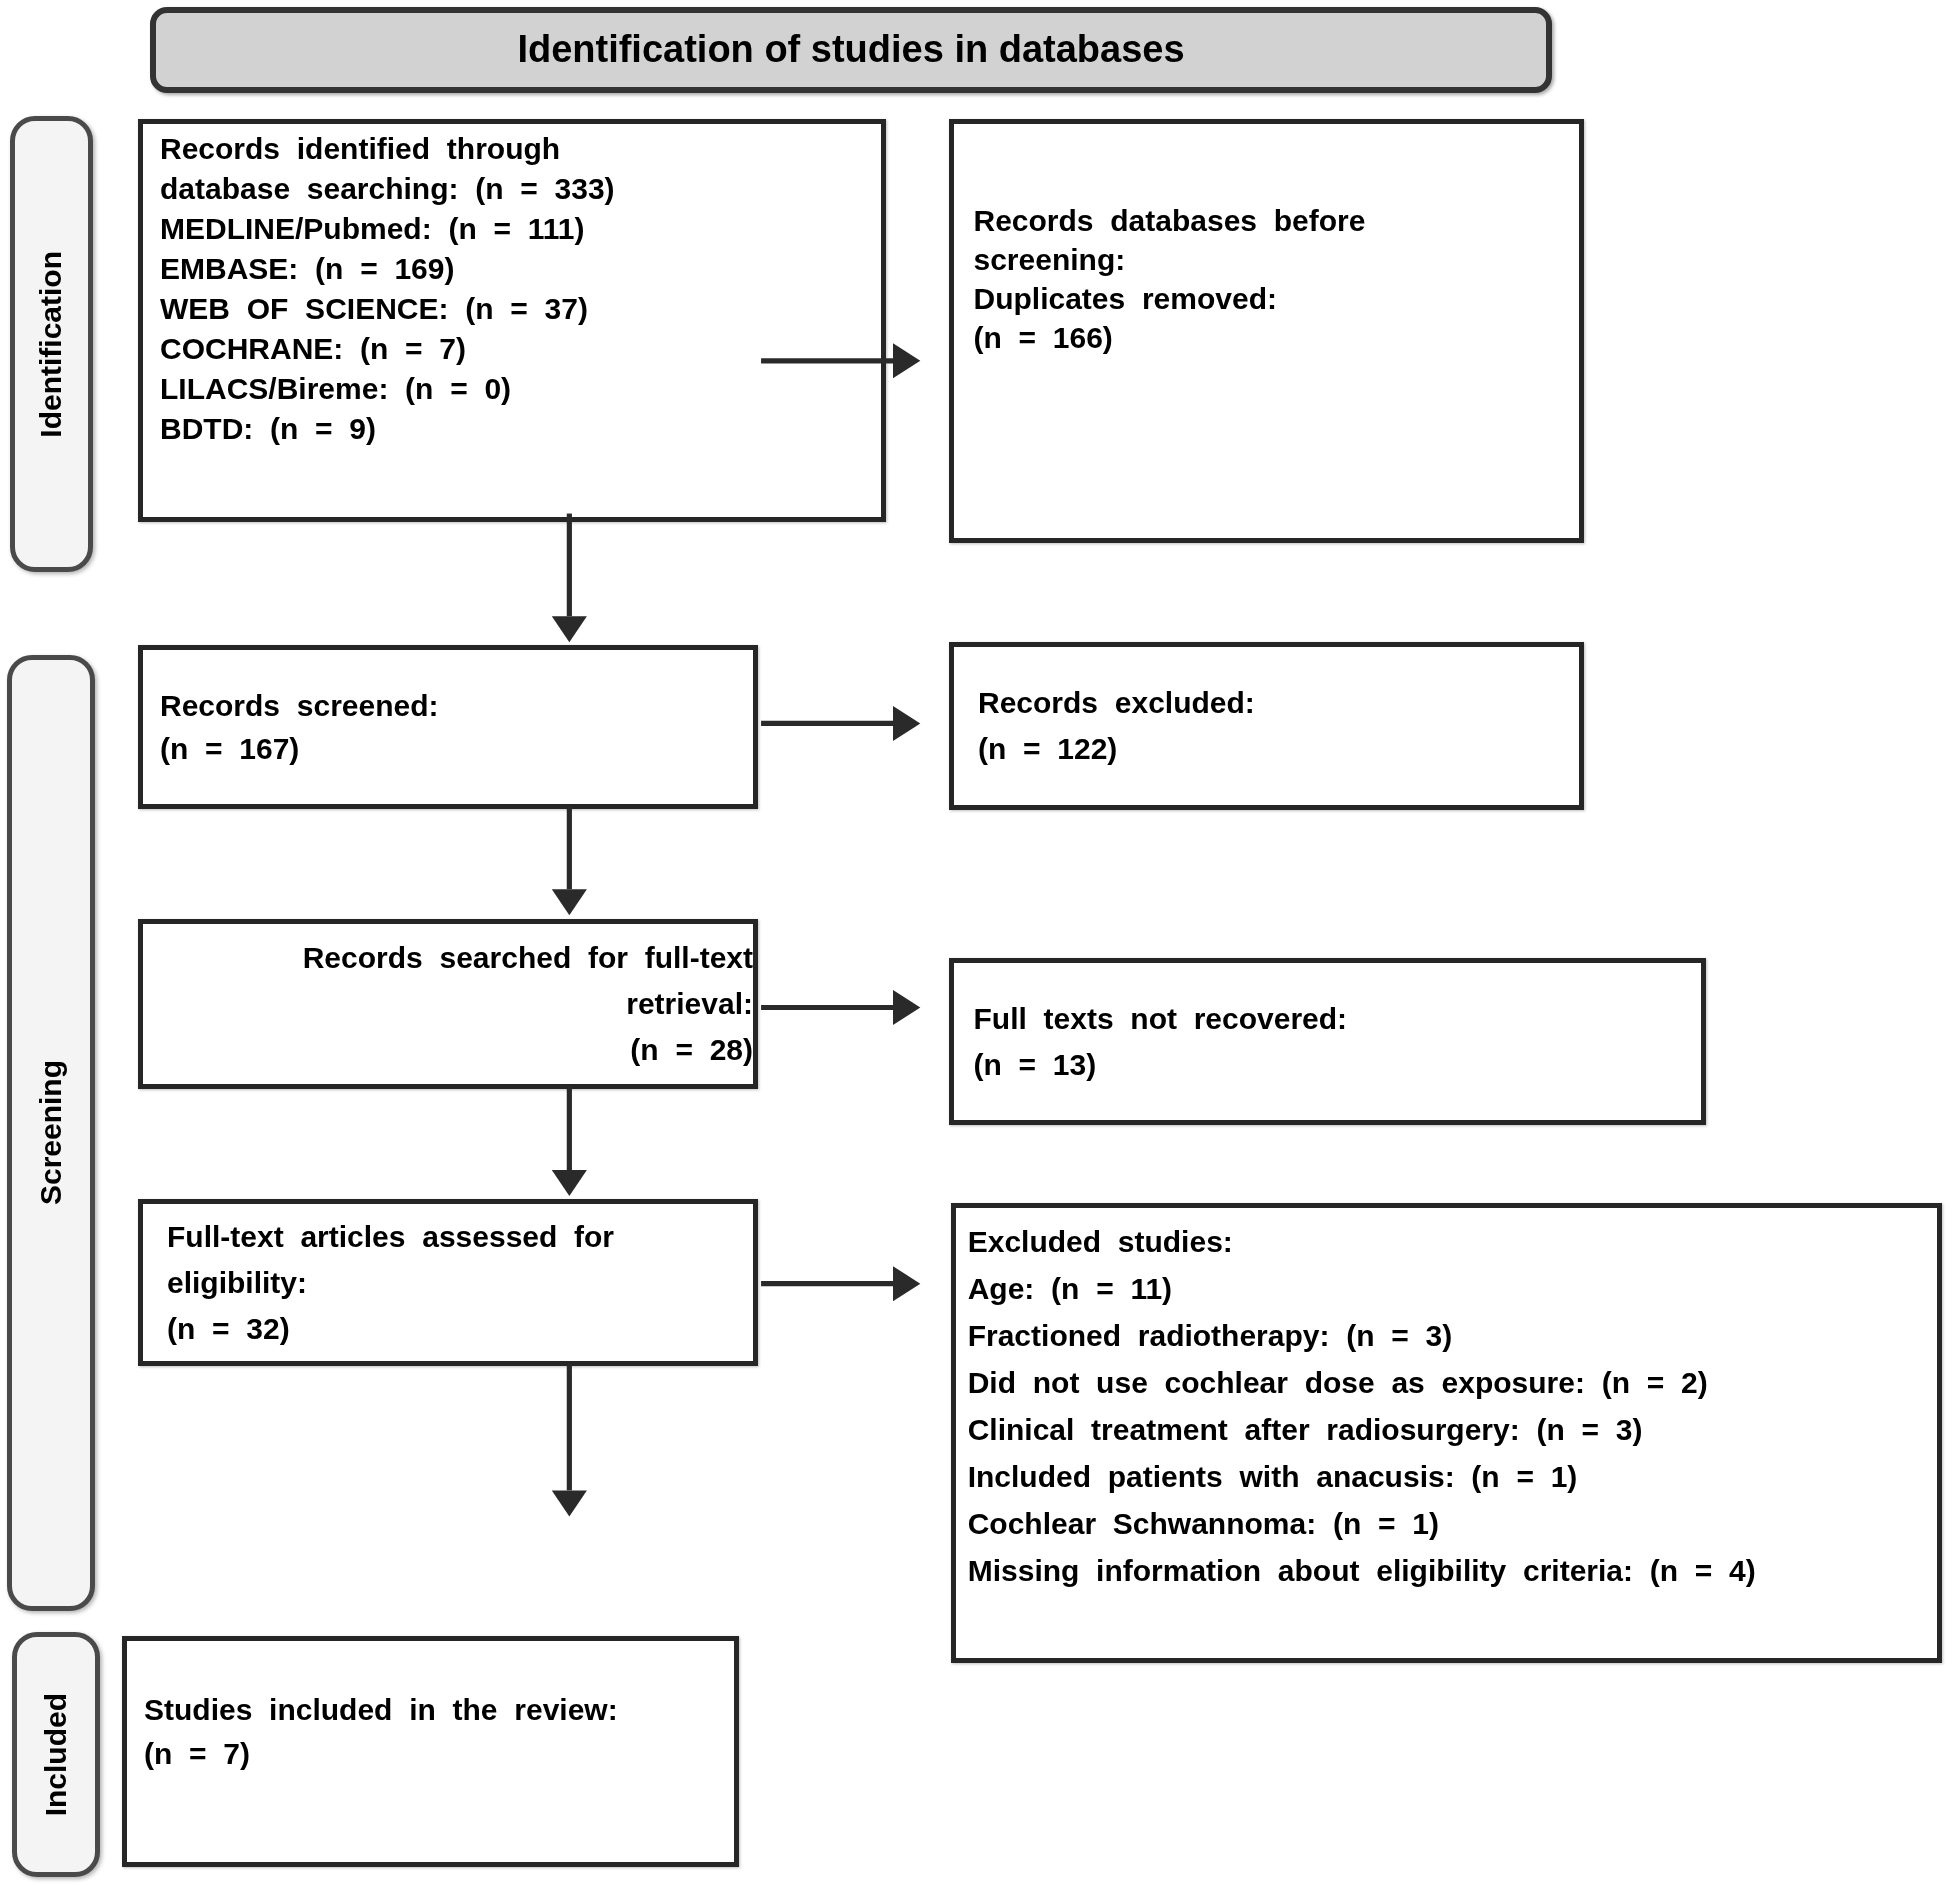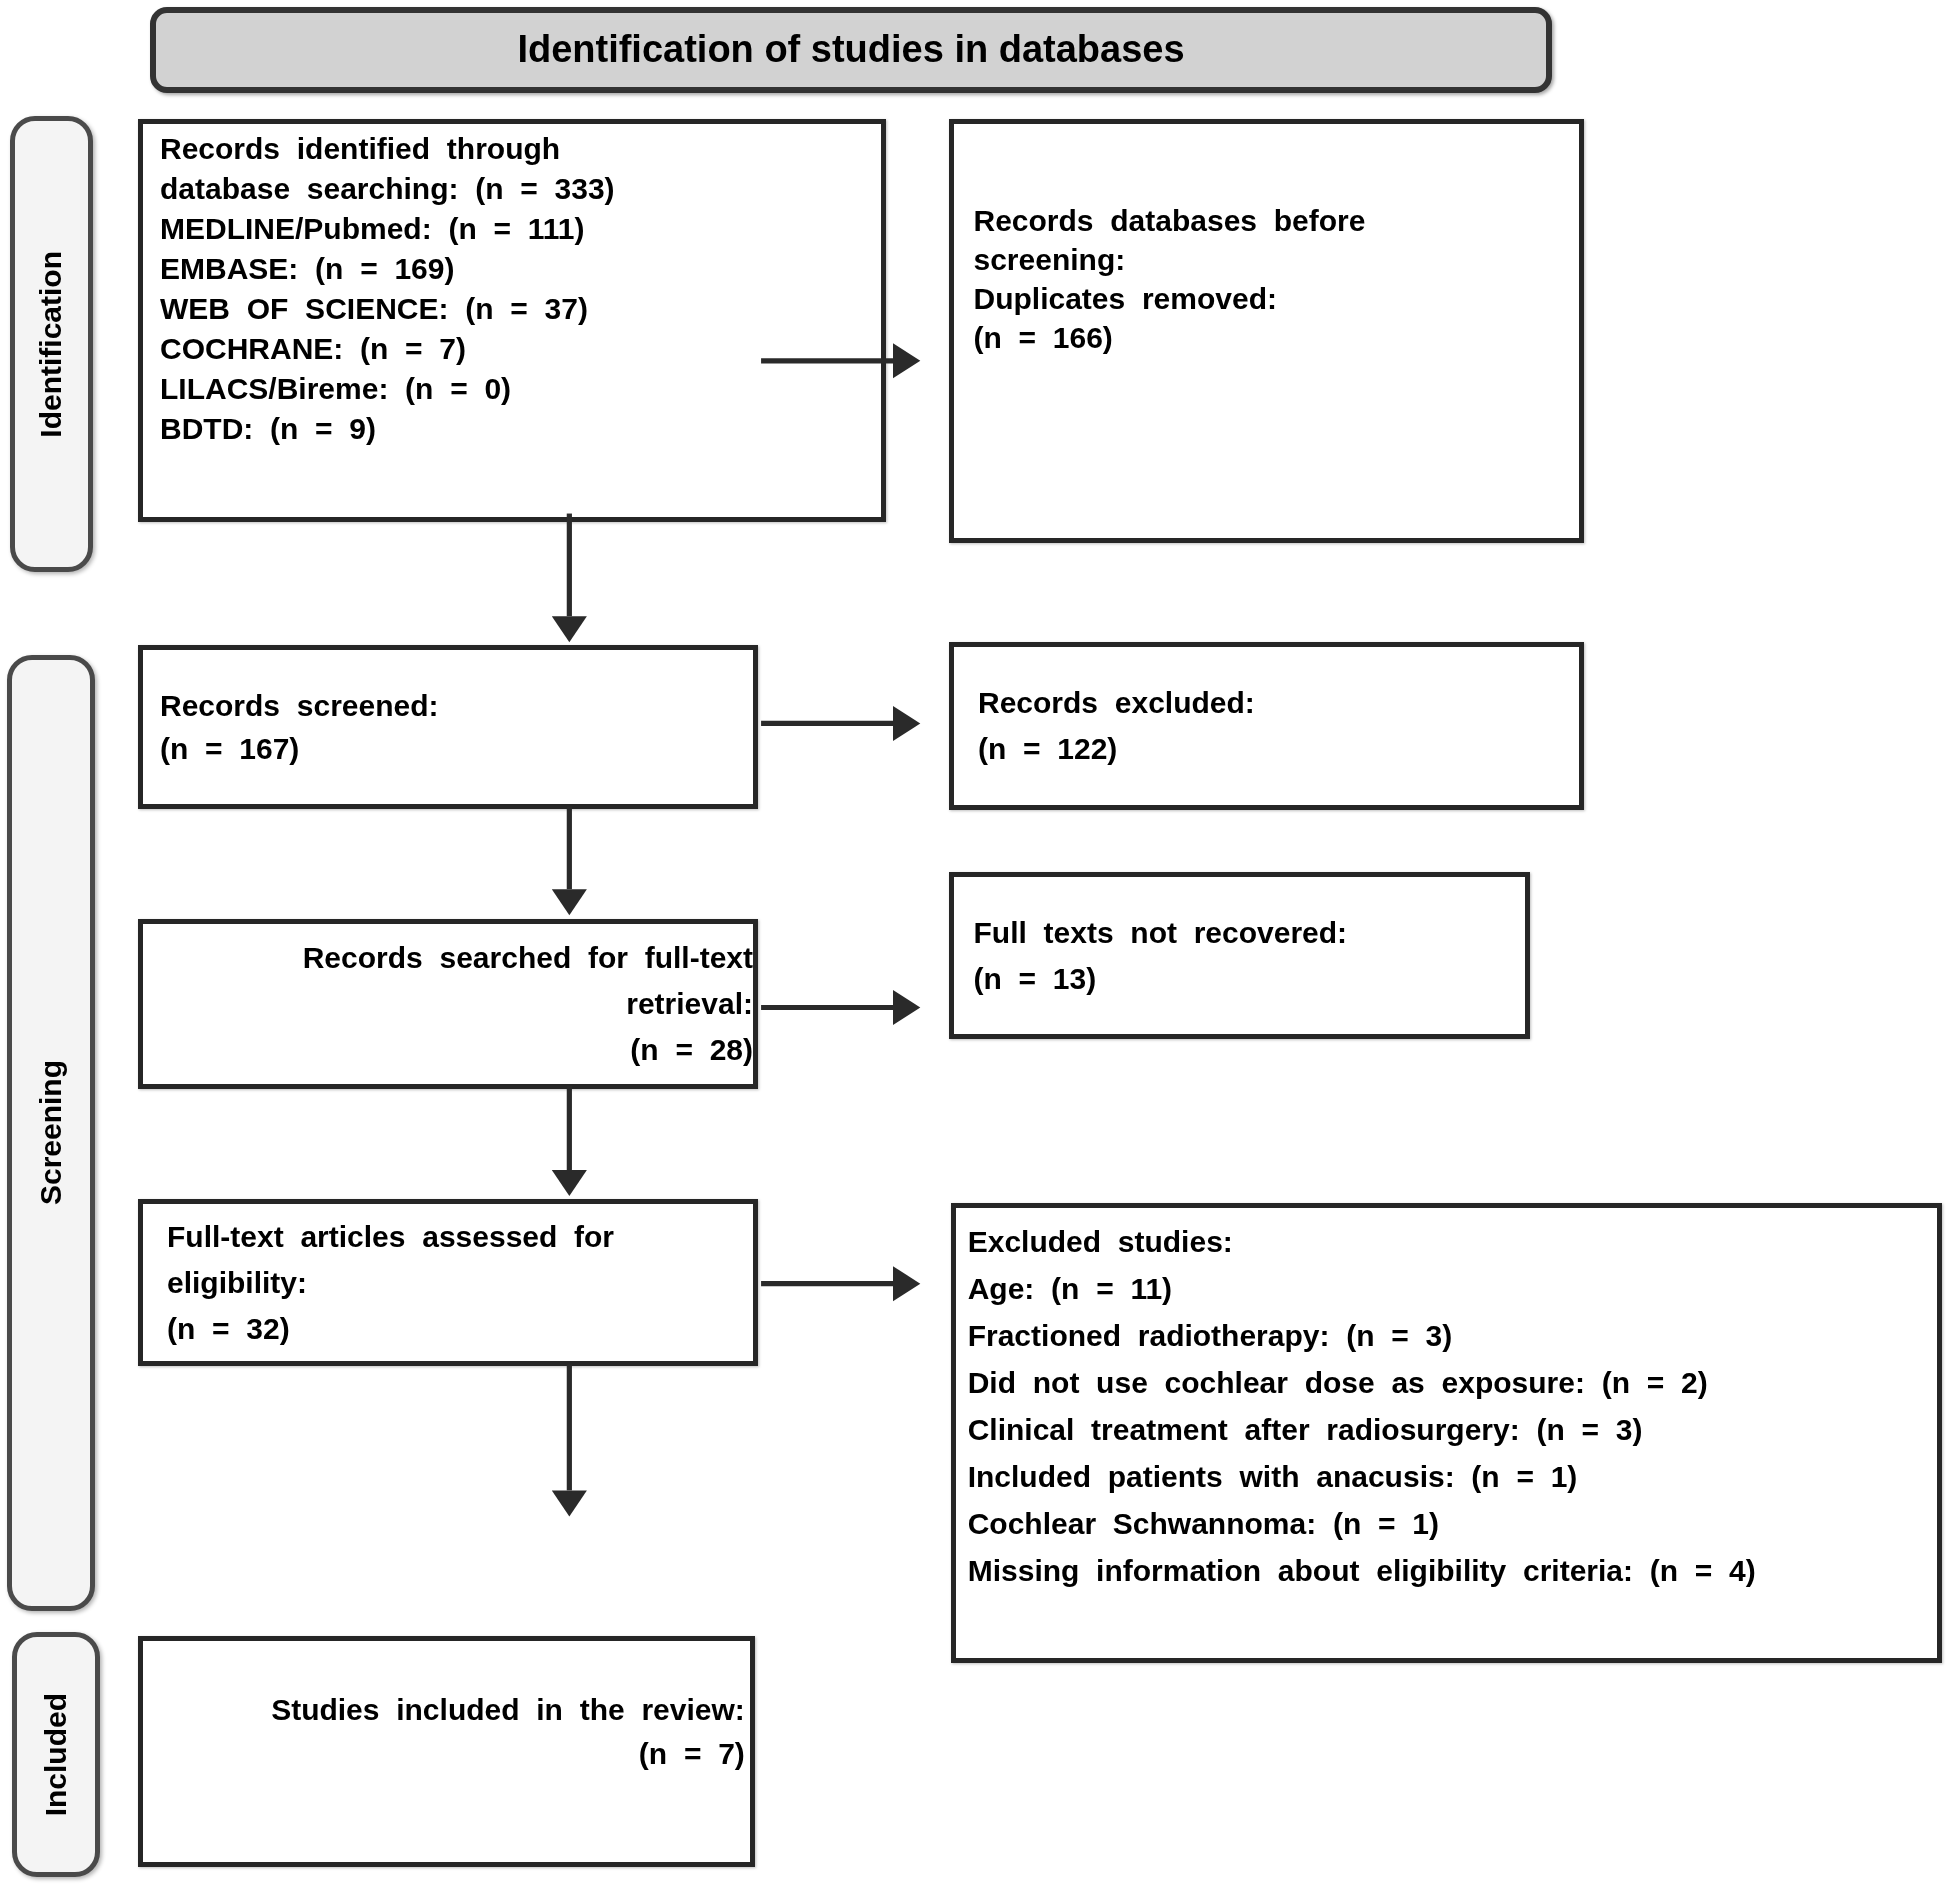--- a/index.html
+++ b/index.html
@@ -54,24 +54,24 @@
     word-spacing:0.28em;
     line-height:46px;
     box-shadow:1.3px 1.3px 2.6px rgba(0,0,0,.25);
   }
   .fbox .ln{display:block;white-space:nowrap;}
   #box-identified{left:138px;top:119px;width:748px;height:403px;padding:5.2px 5.2px 0 17px;line-height:40px;}
   #box-excluded-before{left:949px;top:119px;width:635px;height:424px;padding:77px 5.2px 0 19.5px;line-height:39px;}
   #box-screened{left:138px;top:645px;width:620px;height:164px;justify-content:center;padding-left:17px;line-height:43px;}
   #box-records-excluded{left:949px;top:642px;width:635px;height:168px;justify-content:center;padding-left:24px;line-height:46px;}
   #box-fulltext-retrieval{left:138px;top:919px;width:620px;height:170px;justify-content:center;padding-left:17px;line-height:46px;align-items:flex-end;}
-  #box-not-recovered{left:949px;top:872px;width:581px;height:167px;justify-content:center;padding-left:19.5px;line-height:46px;}
+  #box-not-recovered{left:949px;top:958px;width:757px;height:167px;justify-content:center;padding-left:19.5px;line-height:46px;}
   #box-assessed{left:138px;top:1199px;width:620px;height:167px;justify-content:center;padding-left:24px;line-height:46px;}
   #box-excluded-studies{left:951px;top:1203px;width:991px;height:460px;padding:10.4px 5.2px 0 11.7px;line-height:47px;}
-  #box-included-review{left:138px;top:1636px;width:617px;height:231px;padding:47px 5.2px 0 17px;line-height:44px;text-align:right;}
+  #box-included-review{left:122px;top:1636px;width:617px;height:231px;padding:47px 5.2px 0 17px;line-height:44px;}
   .arrows{position:absolute;left:0;top:0;width:1955px;height:1885px;pointer-events:none;}
   .arrow-line{stroke:var(--arrow-color);stroke-width:8;}
   .arrow-head{fill:var(--arrow-color);stroke:none;}
 </style>
 </head>
 <body>
 
 <div class="canvas">
 
   <div class="header">Identification of studies in databases</div>

